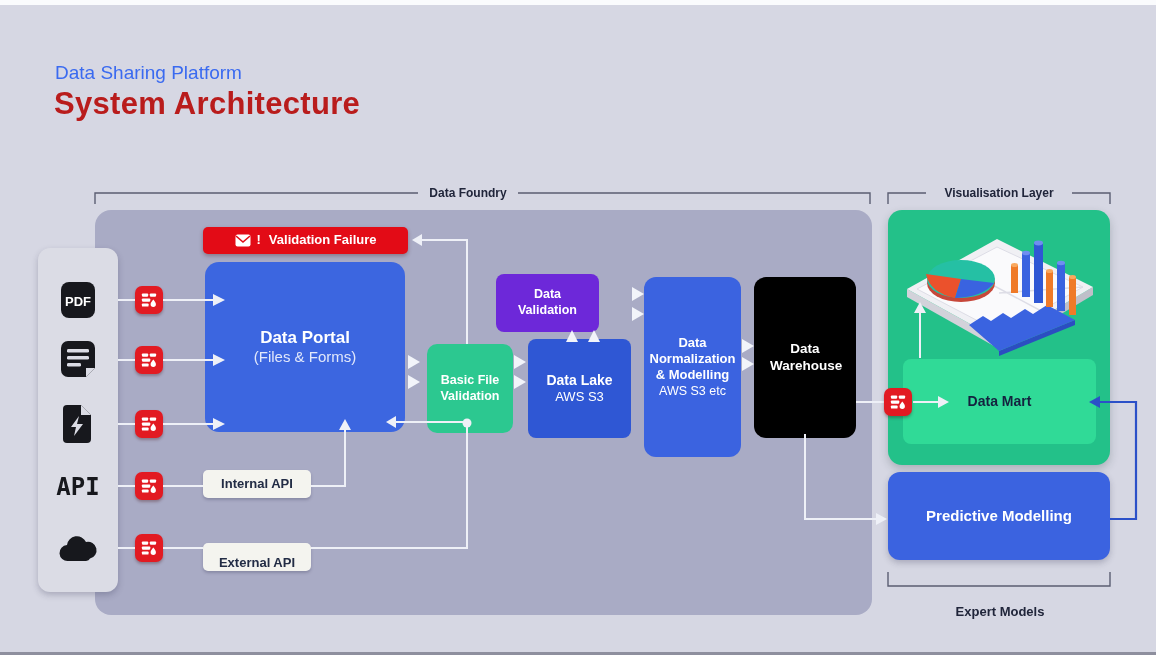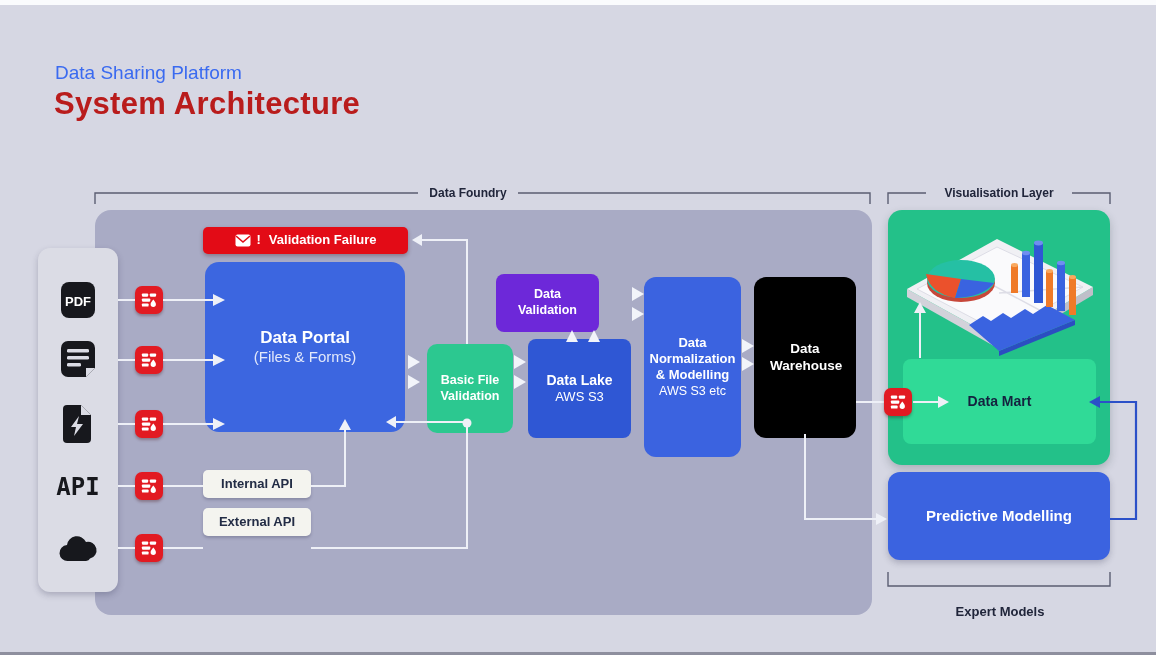--- a/index.html
+++ b/index.html
@@ -38,21 +38,21 @@
   .dval{left:496px;top:274px;width:103px;height:58px;background:#6d28d9;border-radius:8px;font-size:12.5px;}
   .dlake{left:528px;top:339px;width:103px;height:99px;background:#2f57d4;border-radius:8px;font-size:13px;}
   .dlake .n-main{font-size:14px;}
   .dnorm{left:644px;top:277px;width:97px;height:180px;background:#3b63e0;border-radius:12px;font-size:12.5px;padding:4px;}
   .dnorm .n-main{font-size:13px;}
   .dwh{left:754px;top:277px;width:102px;height:161px;background:#000000;border-radius:12px;font-size:13.5px;}
   .dmart{left:903px;top:359px;width:193px;height:85px;background:#30da97;border-radius:8px;color:#14223f;font-size:14px;font-weight:bold;}
   .pmod{left:888px;top:472px;width:222px;height:88px;background:#3b63e0;border-radius:12px;font-size:15px;font-weight:bold;box-shadow:0 3px 6px rgba(40,40,70,.25);}
   .apibox{width:108px;height:28px;background:#f4f4ef;border-radius:5px;color:#222c45;font-size:13px;font-weight:bold;box-shadow:0 2px 3px rgba(40,40,70,.25);}
   .iapi{left:203px;top:470px;}
-  .eapi{left:203px;top:508px;}
+  .eapi{left:203px;top:543px;justify-content:flex-end;}
 
   .rb{position:absolute;width:28px;height:28px;background:#e21a22;border-radius:7px;display:flex;align-items:center;justify-content:center;box-shadow:0 2px 3px rgba(60,0,0,.3);}
   .rb svg{width:20px;height:20px;}
 
   svg.overlay{position:absolute;left:0;top:0;z-index:6;pointer-events:none;}
   .illus{position:absolute;left:895px;top:215px;z-index:4;}
 </style>
 </head>
 <body>
 

